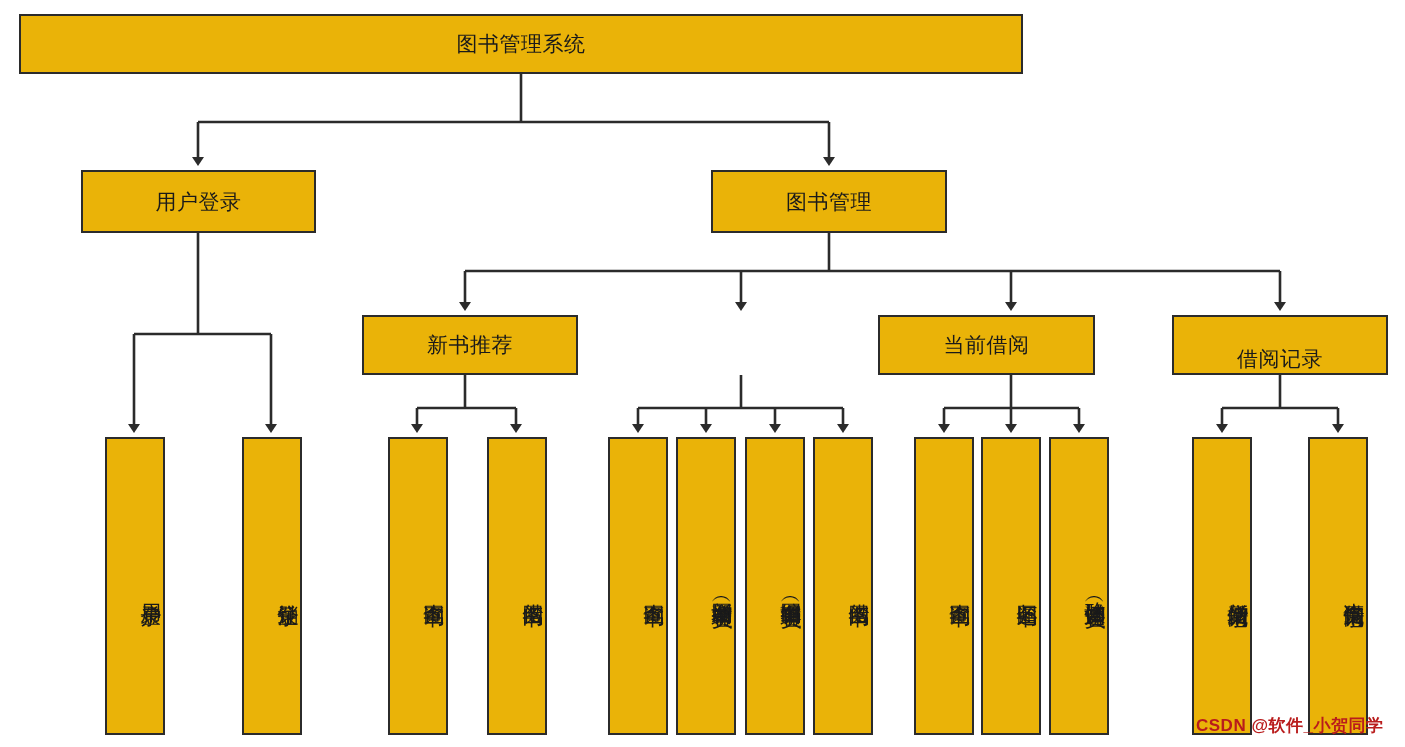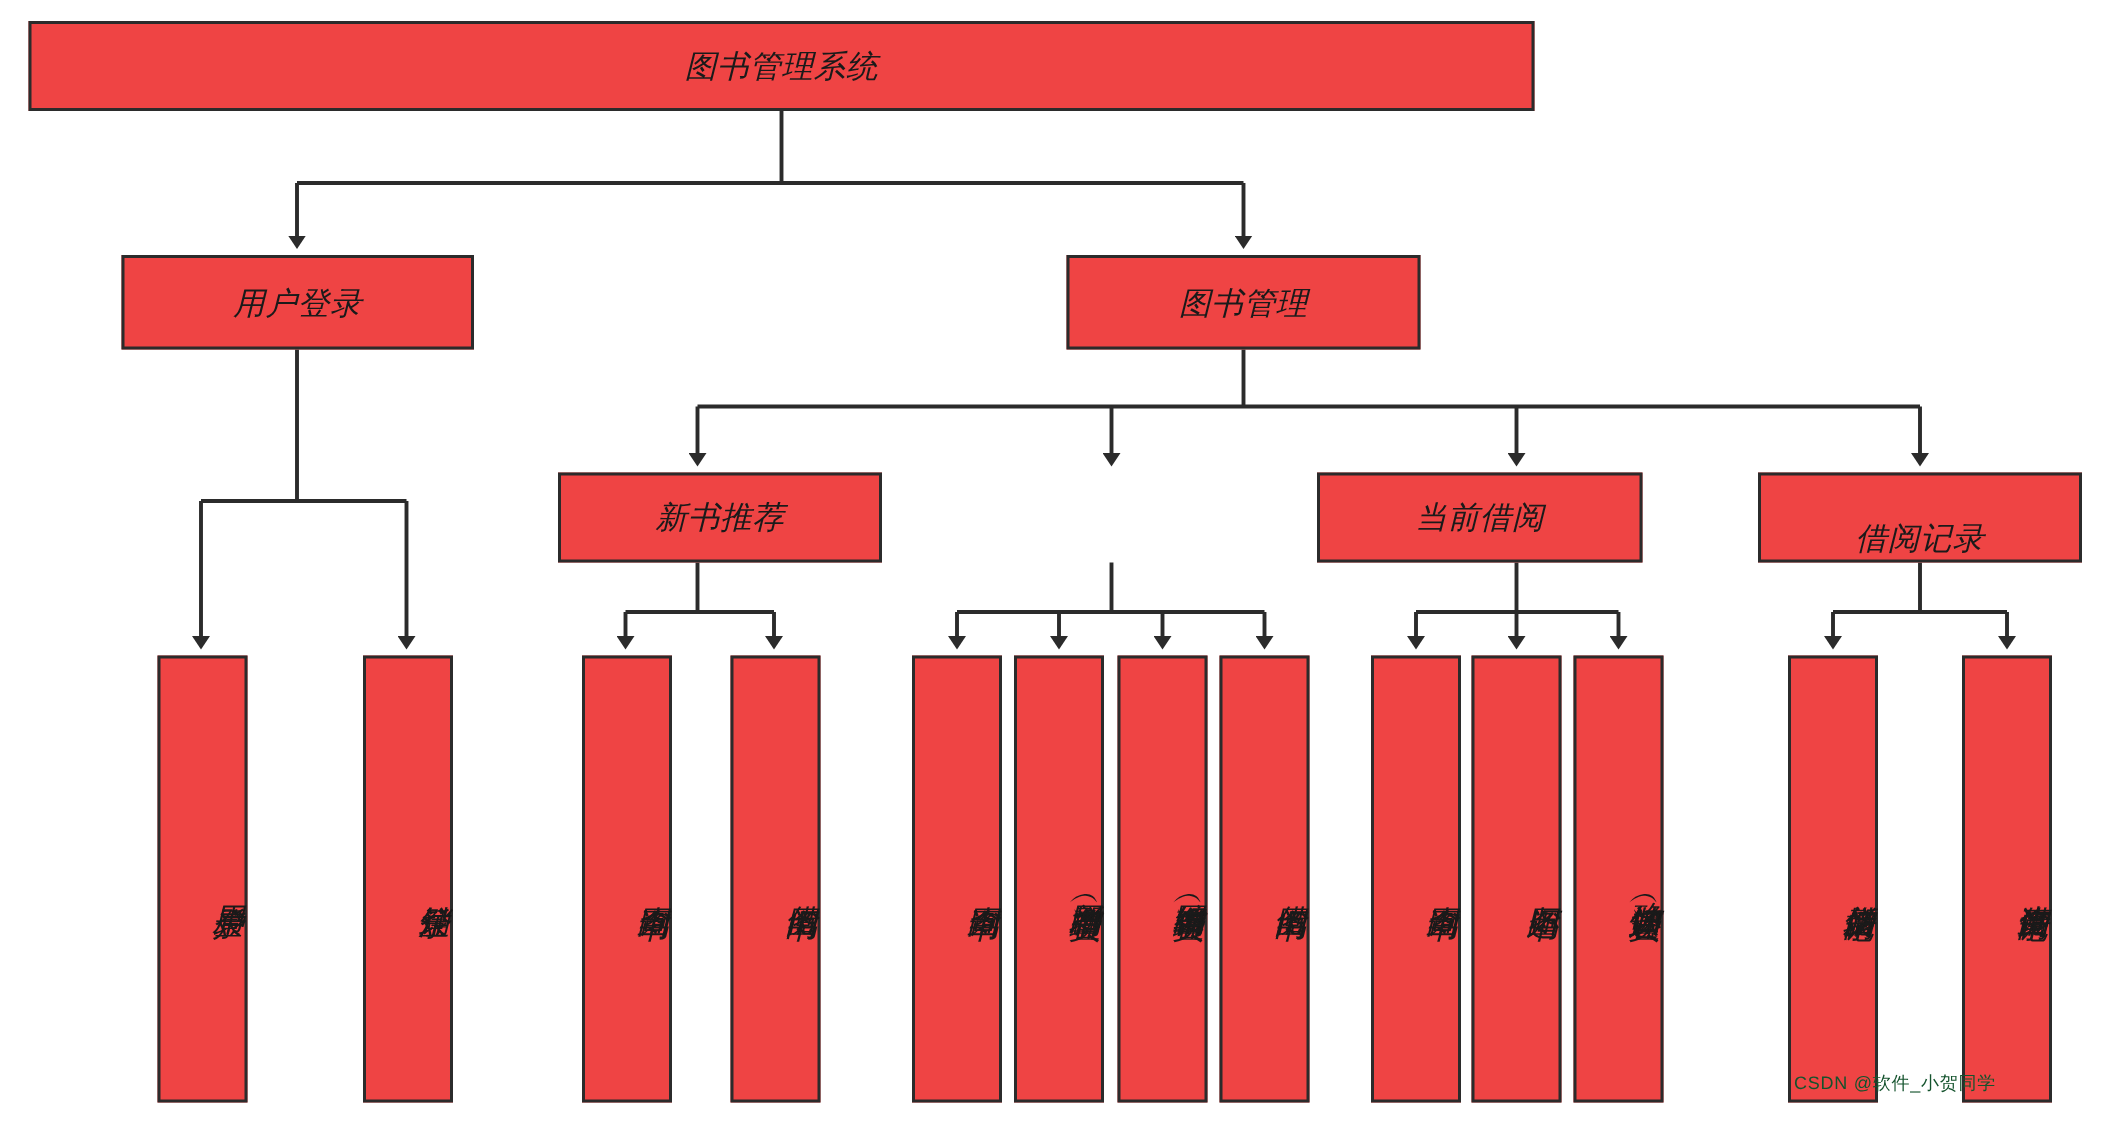--- a/index.html
+++ b/index.html
@@ -20,51 +20,51 @@
   svg#wires {
     position: absolute;
     left: 0;
     top: 0;
     width: 1405px;
     height: 747px;
   }
   .node {
     position: absolute;
     box-sizing: border-box;
-    background: #ef4444;
+    background: #eab308;
     border: 2px solid #2b2b2b;
     display: flex;
     align-items: center;
     justify-content: center;
     color: #1a1a1a;
-    font-style: italic;
   }
   .node-h {
     font-size: 21px;
     letter-spacing: 0.5px;
   }
   .node-v {
     writing-mode: vertical-rl;
     text-orientation: upright;
     font-size: 21px;
     line-height: 1.12;
     letter-spacing: 1px;
     align-items: flex-start;
     padding-top: 6px;
   }
   .node-v span {
     writing-mode: vertical-rl;
     text-orientation: upright;
   }
   .watermark {
     position: absolute;
-    color: #14532d;
-    font-size: 12px;
+    color: #b91c1c;
+    font-size: 17px;
     white-space: nowrap;
     letter-spacing: 0.5px;
+    font-weight: bold;
   }
 </style>
 </head>
 <body>
 
 <div id="diagram-root">
 
   <svg id="wires" viewBox="0 0 1405 747">
     <defs>
       <marker id="arrow" markerWidth="10" markerHeight="12" refX="1" refY="6" orient="auto" markerUnits="userSpaceOnUse">
@@ -120,21 +120,21 @@
     <span>图书管理系统</span>
   </div>
 
   <div class="node node-h" style="left:81px; top:170px; width:235px; height:63px;">
     <span>用户登录</span>
   </div>
   <div class="node node-h" style="left:711px; top:170px; width:236px; height:63px;">
     <span>图书管理</span>
   </div>
 
-  <div class="node node-h" style="left:362px; top:315px; width:216px; height:60px;margin-left:10px;">
+  <div class="node node-h" style="left:362px; top:315px; width:216px; height:60px;">
     <span>新书推荐</span>
   </div>
   <div class="node node-h" style="left:878px; top:315px; width:217px; height:60px;">
     <span>当前借阅</span>
   </div>
   <div class="node node-h" style="left:1172px; top:315px; width:216px; height:60px;align-items:flex-end;">
     <span>借阅记录</span>
   </div>
 
   <div class="node node-v" style="left:105px; top:437px; width:60px; height:298px;">

